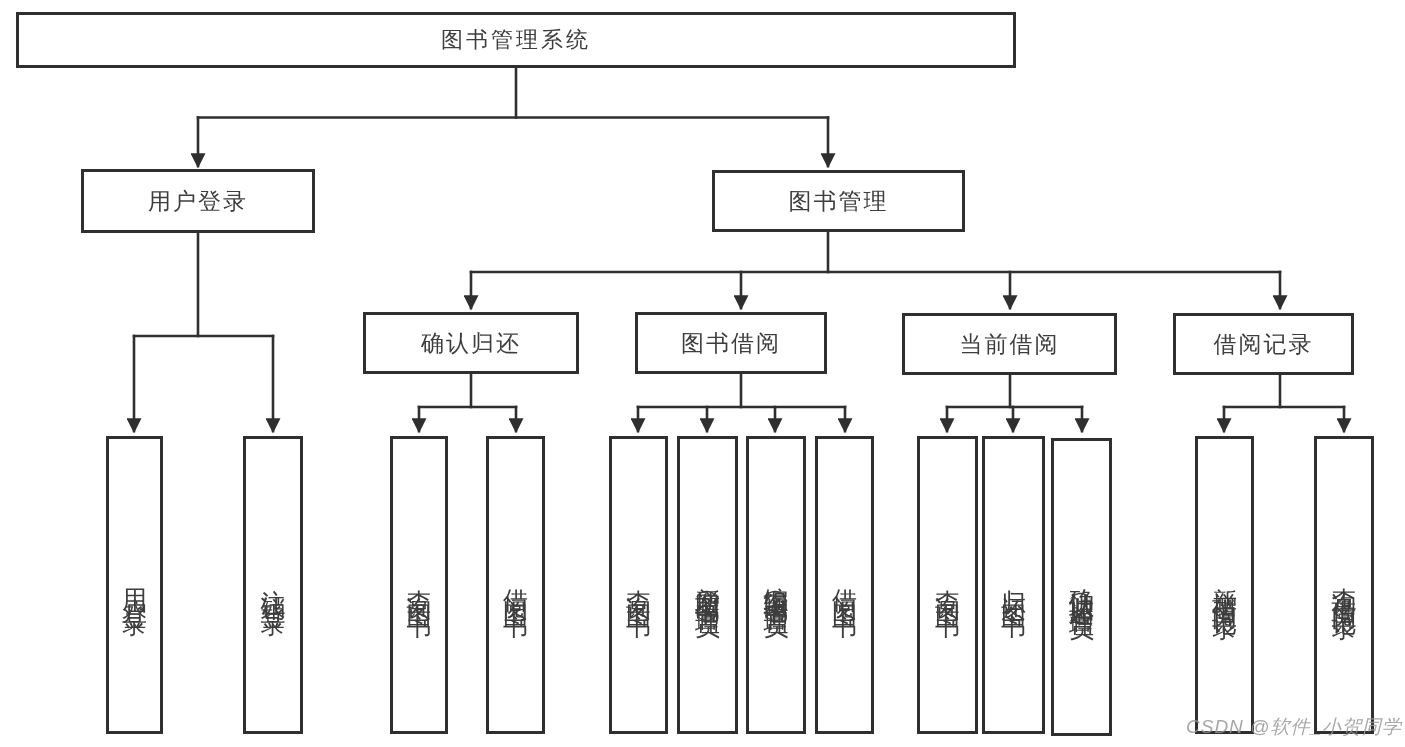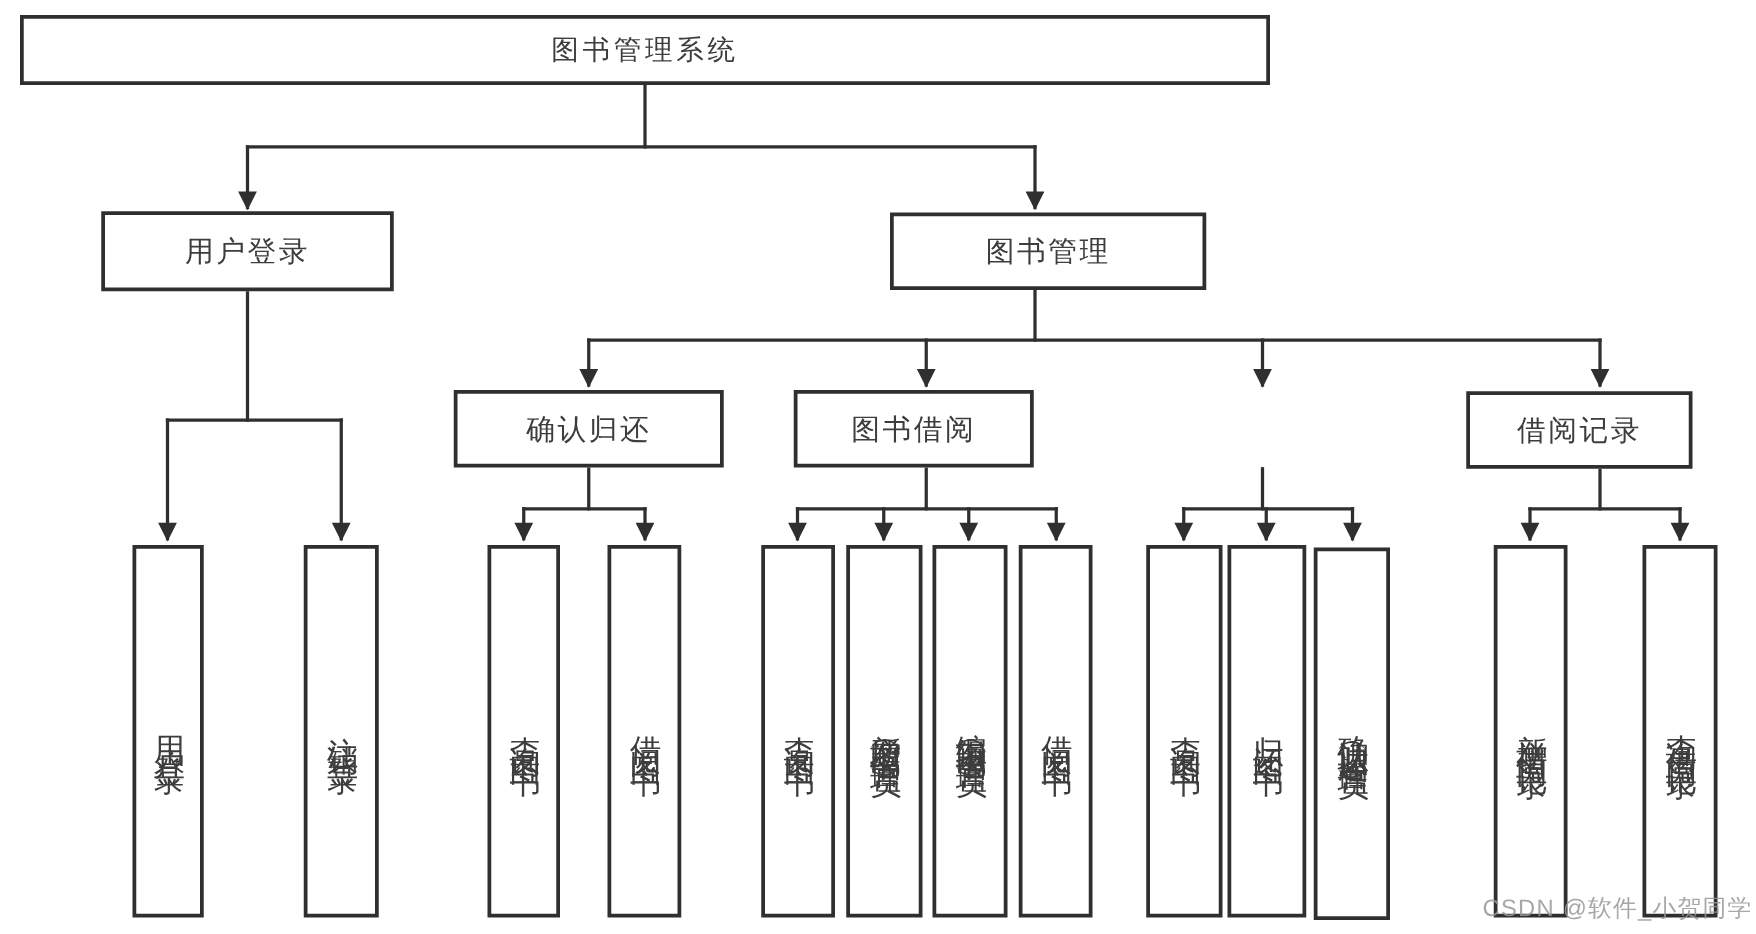--- a/index.html
+++ b/index.html
@@ -51,20 +51,21 @@
   .node.v.long { letter-spacing: 4px; }
   .watermark {
     position: absolute;
     left: 1186px;
     top: 714px;
     font-size: 19px;
     letter-spacing: 1px;
     color: rgba(152,152,152,0.85);
     white-space: nowrap;
     z-index: 5;
+    font-style: italic;
   }
   svg .ln {
     stroke: #2f2f2f;
     stroke-width: 2.6;
     fill: none;
     stroke-linecap: square;
   }
 </style>
 </head>
 <body>
@@ -133,20 +134,21 @@
     </g>
   </svg>
 
   <div class="node h root" style="left:16px; top:12px; width:1000px; height:56px">图书管理系统</div>
 
   <div class="node h" style="left:81px; top:169px; width:234px; height:64px">用户登录</div>
   <div class="node h" style="left:712px; top:170px; width:253px; height:62px">图书管理</div>
 
   <div class="node h" style="left:363px; top:312px; width:216px; height:62px">确认归还</div>
   <div class="node h" style="left:635px; top:312px; width:192px; height:62px">图书借阅</div>
+  <div class="node h" style="left:902px; top:313px; width:215px; height:62px">当前借阅</div>
   <div class="node h" style="left:1173px; top:313px; width:181px; height:62px">借阅记录</div>
 
   <div class="node v" style="left:106px; top:436px; width:57px; height:298px">用户登录</div>
   <div class="node v" style="left:243px; top:436px; width:60px; height:298px">注销登录</div>
 
   <div class="node v" style="left:390px; top:436px; width:58px; height:298px">查询图书</div>
   <div class="node v" style="left:486px; top:436px; width:59px; height:298px">借阅图书</div>
 
   <div class="node v" style="left:609px; top:436px; width:59px; height:298px">查询图书</div>
   <div class="node v long" style="left:677px; top:436px; width:61px; height:298px">新增图书（管理员）</div>

